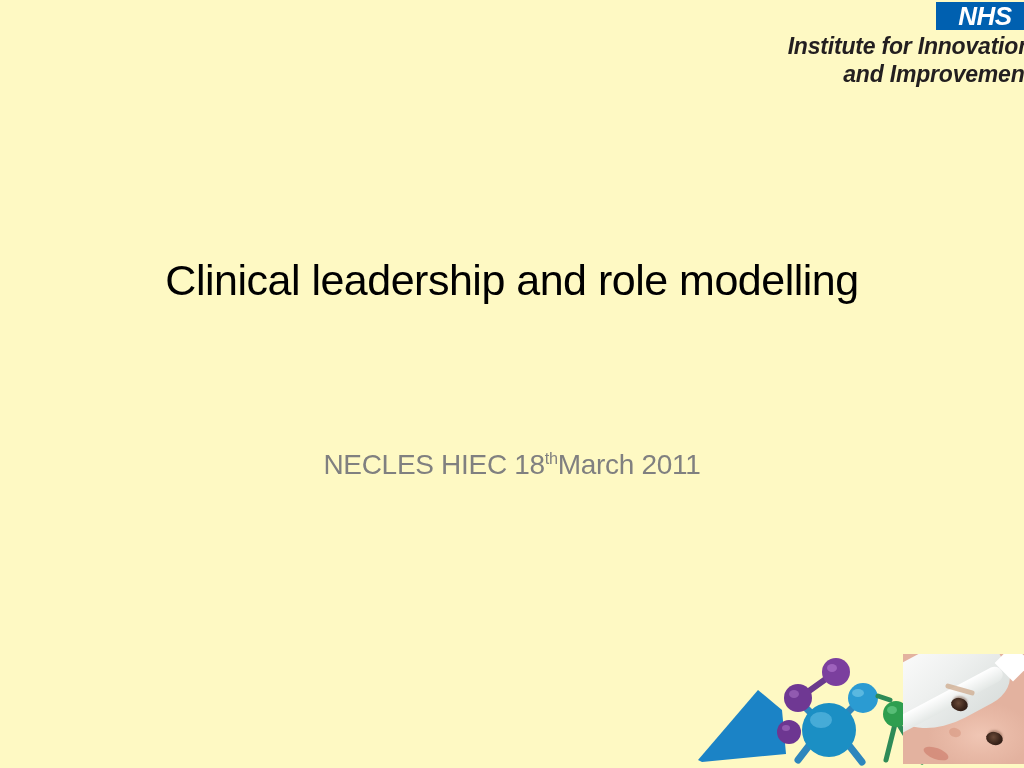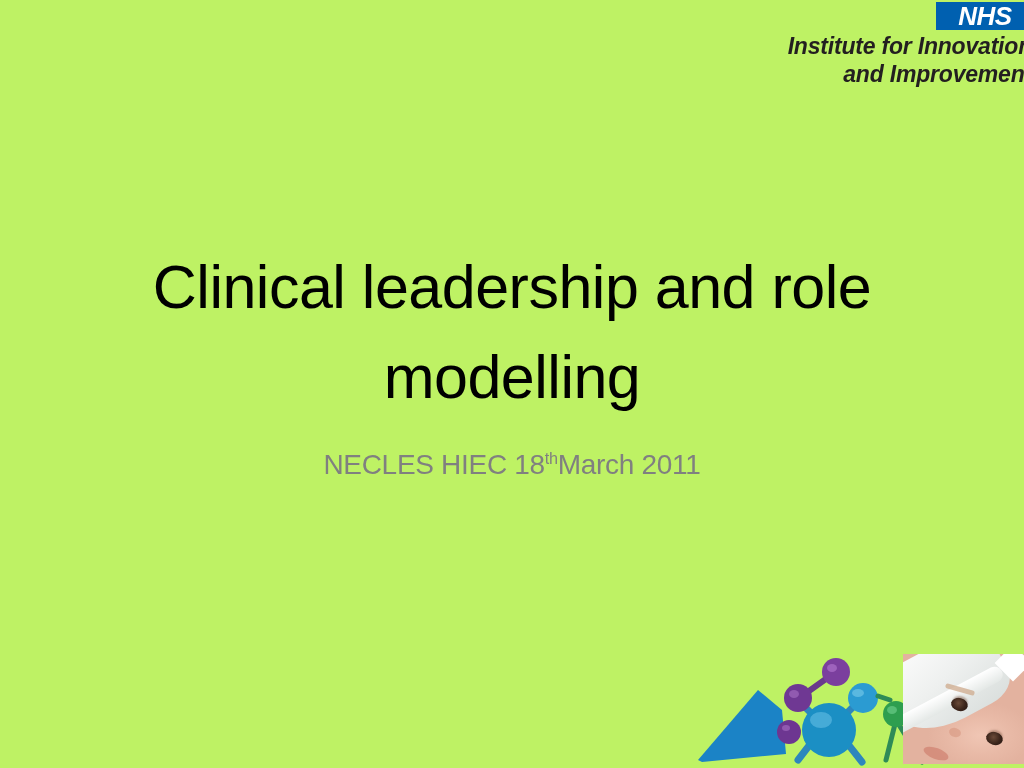--- a/index.html
+++ b/index.html
@@ -13,21 +13,21 @@
     font-family: "Liberation Sans", sans-serif;
     overflow: hidden;
     position: relative;
   }
 
   .slide {
     position: absolute;
     inset: 0;
     width: 1024px;
     height: 768px;
-    background: #bef264;
+    background: #fef9c3;
     overflow: hidden;
   }
 
   
   .nhs-logo {
     position: absolute;
     top: 0;
     right: 0;
     width: 300px;
     height: 96px;
@@ -74,22 +74,22 @@
     position: absolute;
     left: 62px;
     top: 242px;
     width: 900px;
     text-align: center;
   }
   .slide-title {
     margin: 0;
     font-family: "Liberation Sans", sans-serif;
     font-weight: normal;
-    font-size: 61px;
-    line-height: 90px;
+    font-size: 43px;
+    line-height: 76px;
     color: #000000;
     letter-spacing: -0.5px;
   }
 
   
   .subtitle-block {
     position: absolute;
     left: 62px;
     top: 440px;
     width: 900px;

